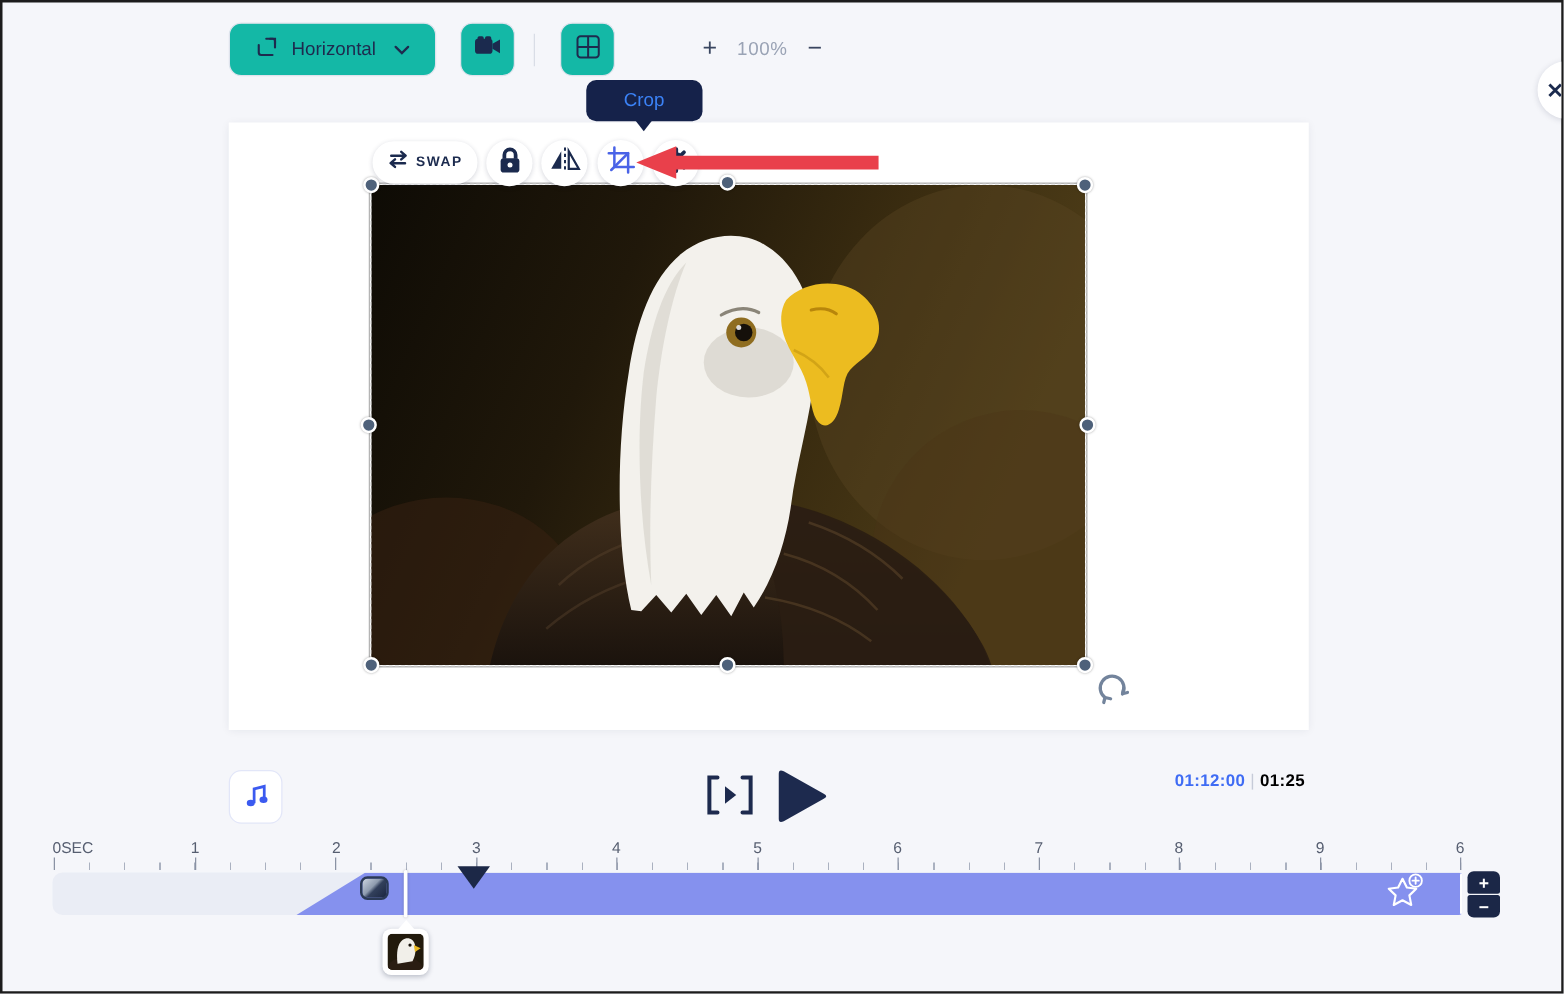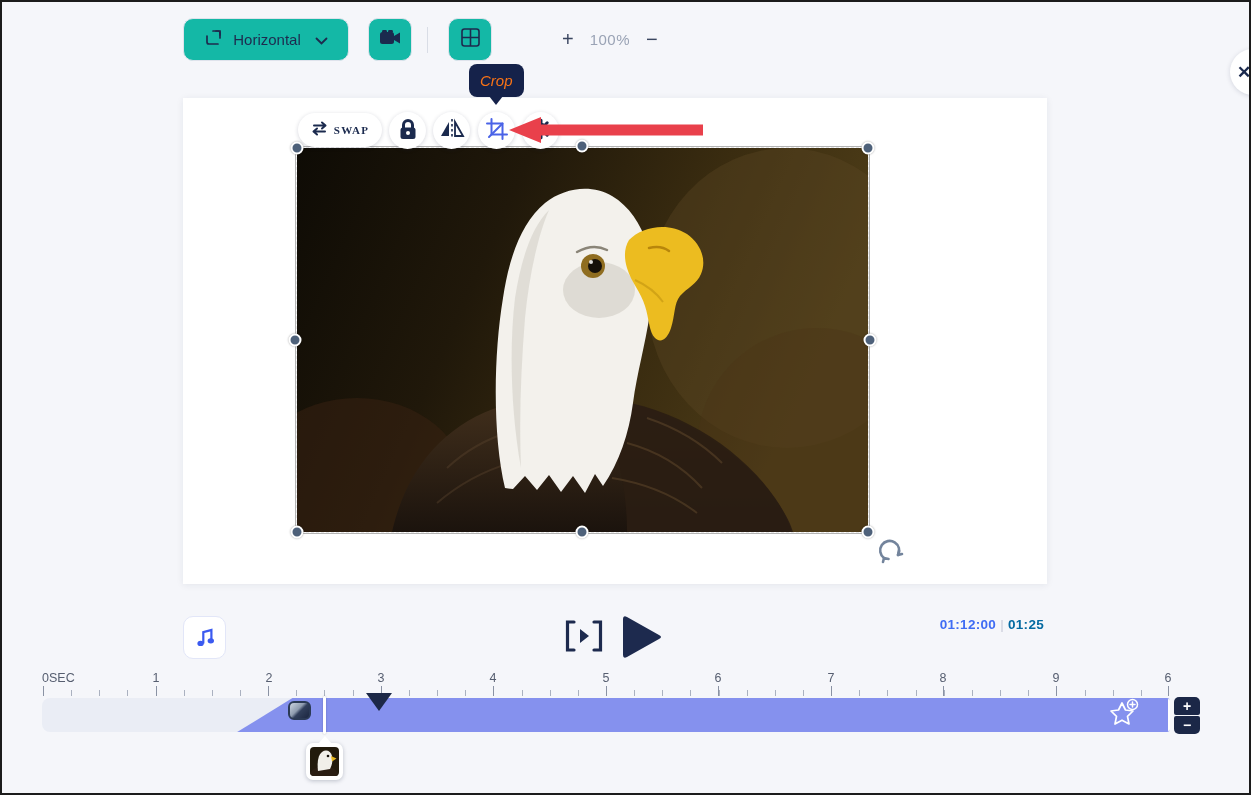--- a/index.html
+++ b/index.html
@@ -17,58 +17,58 @@
   .grid-btn { left:446px; top:16px; width:44px; height:43px; }
   .tb-divider { position:absolute; left:425px; top:25px; width:1px; height:26px; background:#d9dde6; }
   .zoom-ctrl { position:absolute; left:560px; top:26px; display:flex; align-items:center; gap:16px; }
   .zoom-ctrl .zbtn { font-size:20px; color:#3a4660; cursor:pointer; line-height:22px; }
   .zoom-ctrl .zlevel { font-size:15px; color:#9aa3b5; letter-spacing:.5px; }
   .panel-toggle { position:absolute; left:1228px; top:47px; width:46px; height:46px; border-radius:50%;
                   background:#fff; box-shadow:0 1px 5px rgba(20,30,60,.15); display:flex; align-items:center; }
   .panel-toggle span { font-size:17px; font-weight:bold; color:#1b2a4e; margin-left:7px; }
 
   
-  .tooltip { position:absolute; left:467px; top:62px; background:#15224a; color:#f97316; font-size:15px;
-             padding:8px 11px; border-radius:8px; z-index:30;font-style:italic; }
+  .tooltip { position:absolute; left:467px; top:62px; background:#15224a; color:#3b82f6; font-size:15px;
+             padding:8px 30px; border-radius:8px; z-index:30; }
   .tooltip::after { content:""; position:absolute; left:50%; bottom:-8px; margin-left:-7px;
                     border:7px solid transparent; border-top:9px solid #15224a; border-bottom:0; }
 
   
   .canvas { position:absolute; left:181px; top:96px; width:864px; height:486px; background:#fff;
             box-shadow:0 1px 7px rgba(25,35,70,.08); }
   .media { position:absolute; left:114px; top:50px; width:571px; height:384px; }
   .media svg { display:block; }
   .selection { position:absolute; inset:-1px; border:1px dashed #e9e9e9;
                box-shadow:0 0 0 1px rgba(40,40,40,.35); pointer-events:none; }
   .handle { position:absolute; width:13px; height:13px; border-radius:50%; background:#4e617a;
             border:2px solid #fff; box-shadow:0 0 2px rgba(0,0,0,.35); transform:translate(-50%,-50%); cursor:pointer; }
   .rotate { position:absolute; left:694px; top:440px; width:28px; height:28px; cursor:pointer; }
 
   
   .fl-tb { position:absolute; z-index:20; }
   .swap-pill { left:296px; top:111px; width:84px; height:34px; border-radius:17px; background:#fff;
                box-shadow:0 1px 4px rgba(20,30,60,.18); display:flex; align-items:center; justify-content:center;
                gap:6px; cursor:pointer; }
-  .swap-pill .lbl { font-size:11px; font-weight:bold; letter-spacing:1.2px; color:#1b2a4e;font-family:Liberation Serif, serif; }
+  .swap-pill .lbl { font-size:11px; font-weight:bold; letter-spacing:1.2px; color:#1b2a4e; }
   .circ-btn { width:37px; height:37px; border-radius:50%; background:#fff;
               box-shadow:0 1px 4px rgba(20,30,60,.18); display:flex; align-items:center; justify-content:center;
               cursor:pointer; position:absolute; top:110px; }
   .red-arrow { position:absolute; left:505px; top:113px; z-index:25; pointer-events:none; }
 
   
   .music-btn { position:absolute; left:181px; top:614px; width:43px; height:43px; border-radius:10px;
                background:#fff; border:1px solid #e2e6f8; display:flex; align-items:center; justify-content:center;
                cursor:pointer; }
   .bracket-play { position:absolute; left:560px; top:616px; cursor:pointer; }
   .big-play { position:absolute; left:617px; top:611px; cursor:pointer; }
   .time-disp { position:absolute; left:880px; top:615px; width:162px; text-align:right;
                font-size:13.5px; font-weight:bold; letter-spacing:.3px; }
   .time-disp .cur { color:#3f6cf4; }
   .time-disp .sep { color:#c6cbd8; font-weight:normal; padding:0 4px; }
-  .time-disp .tot { color:#0369a1; }
+  .time-disp .tot { color:#000000; }
 
   
   .ruler-label { position:absolute; top:669px; font-size:12.5px; color:#565e70; width:40px; text-align:center; }
   .mtick { position:absolute; top:684px; width:1px; height:10px; background:#8a92a4; }
   .minor-ticks { position:absolute; left:41px; top:688px; width:1126px; height:6px;
                  background:repeating-linear-gradient(to right,#aab1c0 0 1px,transparent 1px 28.15px); }
   .track { position:absolute; left:40px; top:696px; width:1128px; height:34px; background:#eaedf5;
            border-radius:8px 3px 3px 8px; overflow:hidden; cursor:pointer; }
   .track-blue { position:absolute; inset:0; background:#8591ee;
                 clip-path:polygon(17.3% 100%, 22.2% 0, 100% 0, 100% 100%); }

